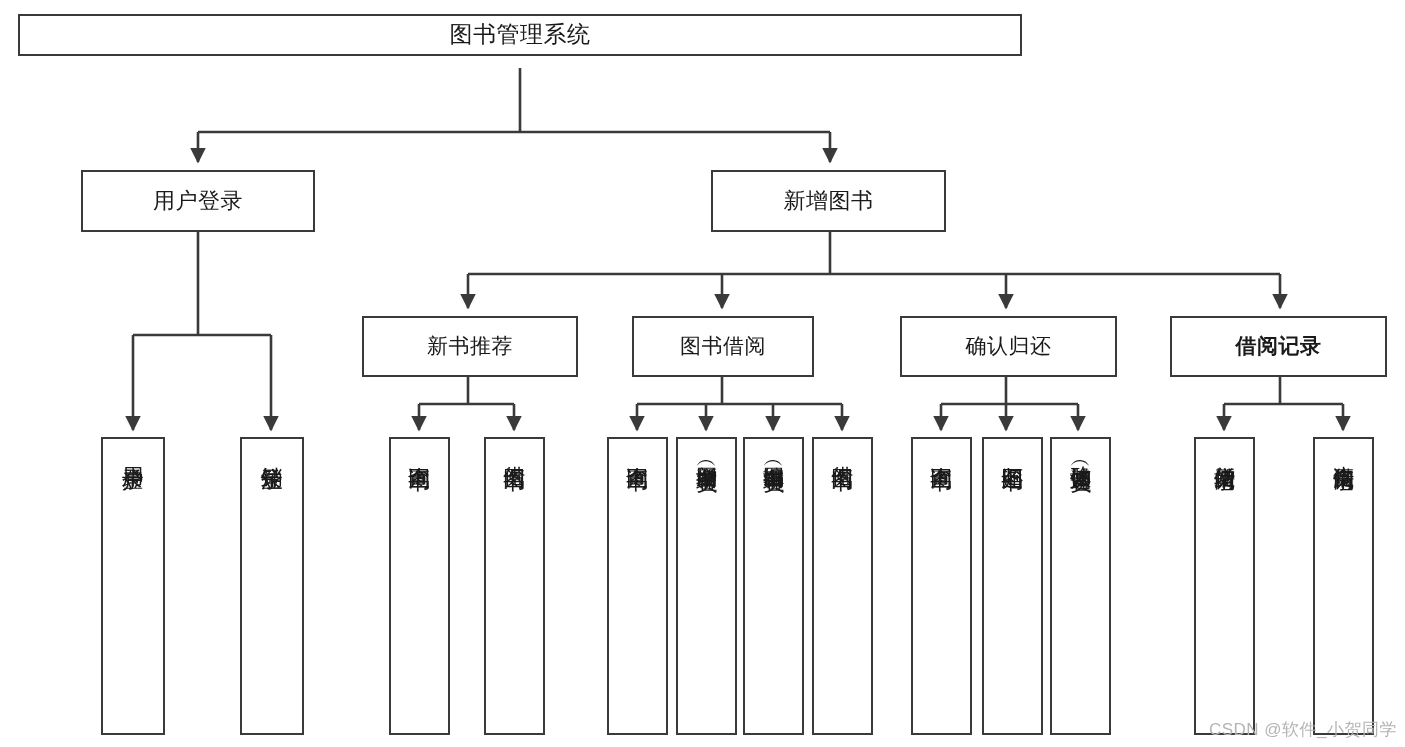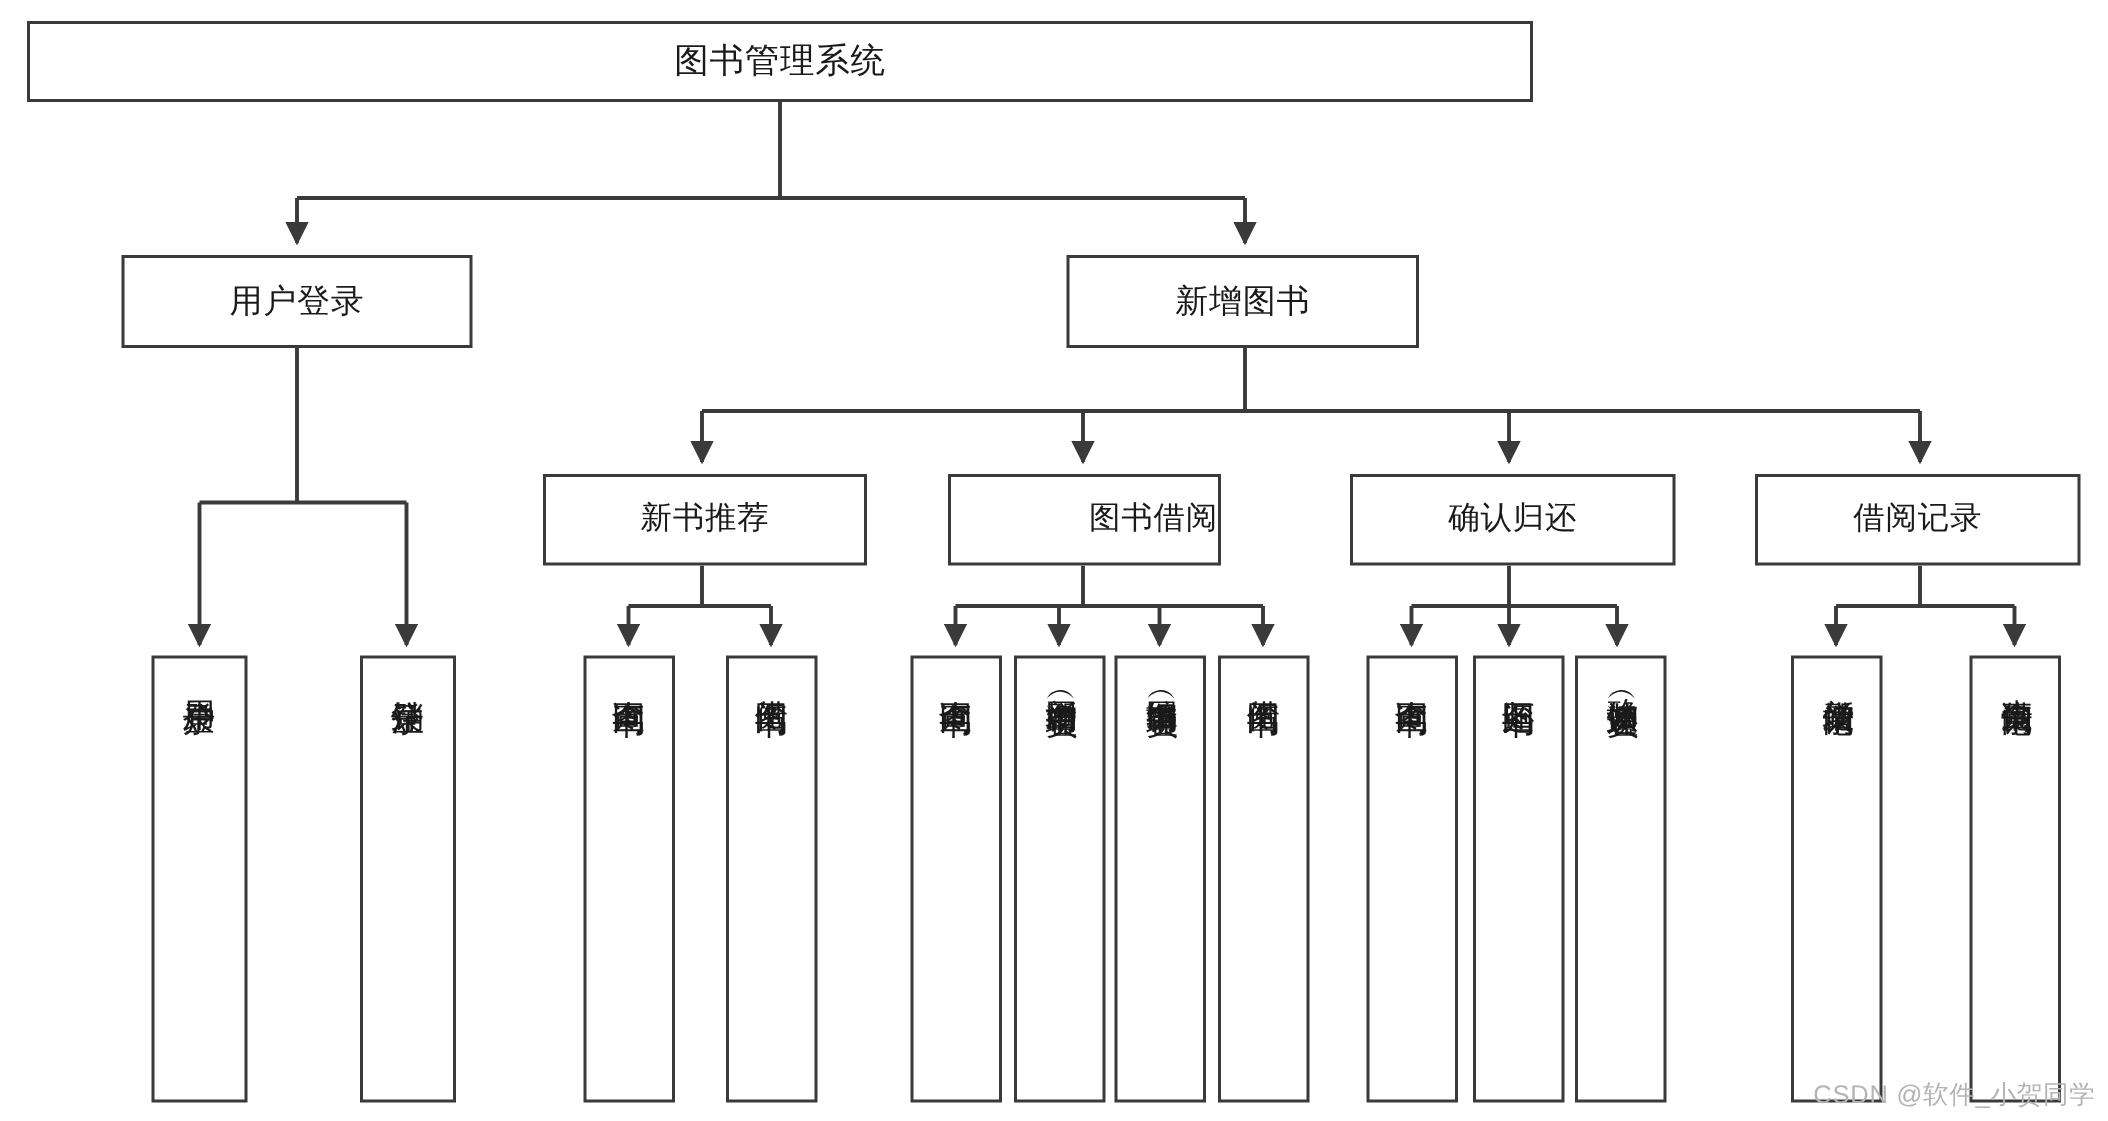--- a/index.html
+++ b/index.html
@@ -121,41 +121,41 @@
       <path d="M 1006 404 L 1006 430" marker-end="url(#arrow)"></path>
       <path d="M 1078 404 L 1078 430" marker-end="url(#arrow)"></path>
 
       <path d="M 1280 377 L 1280 404"></path>
       <path d="M 1224 404 L 1343 404"></path>
       <path d="M 1224 404 L 1224 430" marker-end="url(#arrow)"></path>
       <path d="M 1343 404 L 1343 430" marker-end="url(#arrow)"></path>
     </g>
   </svg>
 
-  <div class="node root" style="left:18px; top:14px; width:1004px; height:54px;">
+  <div class="node root" style="left:18px; top:14px; width:1004px; height:42px;">
     <span class="label">图书管理系统</span>
   </div>
 
   <div class="node l1" style="left:81px; top:170px; width:234px; height:62px;">
     <span class="label">用户登录</span>
   </div>
   <div class="node l1" style="left:711px; top:170px; width:235px; height:62px;">
     <span class="label">新增图书</span>
   </div>
 
   <div class="node l2" style="left:362px; top:316px; width:216px; height:61px;">
     <span class="label">新书推荐</span>
   </div>
-  <div class="node l2" style="left:632px; top:316px; width:182px; height:61px;justify-content:flex-end;">
+  <div class="node l2" style="left:632px; top:316px; width:182px; height:61px;">
     <span class="label">图书借阅</span>
   </div>
   <div class="node l2" style="left:900px; top:316px; width:217px; height:61px;">
     <span class="label">确认归还</span>
   </div>
-  <div class="node l2" style="left:1170px; top:316px; width:217px; height:61px;">
+  <div class="node l2" style="left:1170px; top:316px; width:217px; height:61px;font-weight:bold;">
     <span class="label">借阅记录</span>
   </div>
 
   <div class="node leaf" style="left:101px; top:437px; width:64px; height:298px;">
     <span class="label">用户登录</span>
   </div>
   <div class="node leaf" style="left:240px; top:437px; width:64px; height:298px;">
     <span class="label">注销登录</span>
   </div>
 

